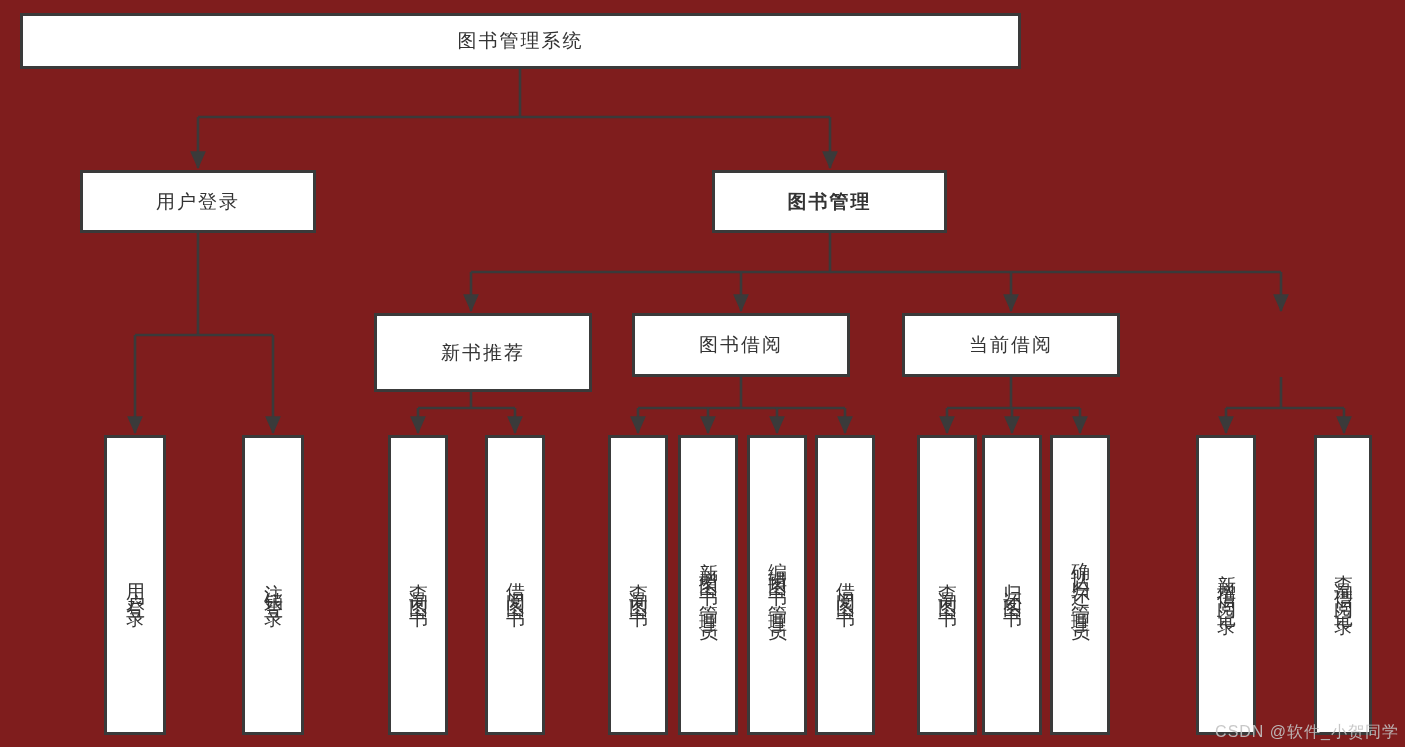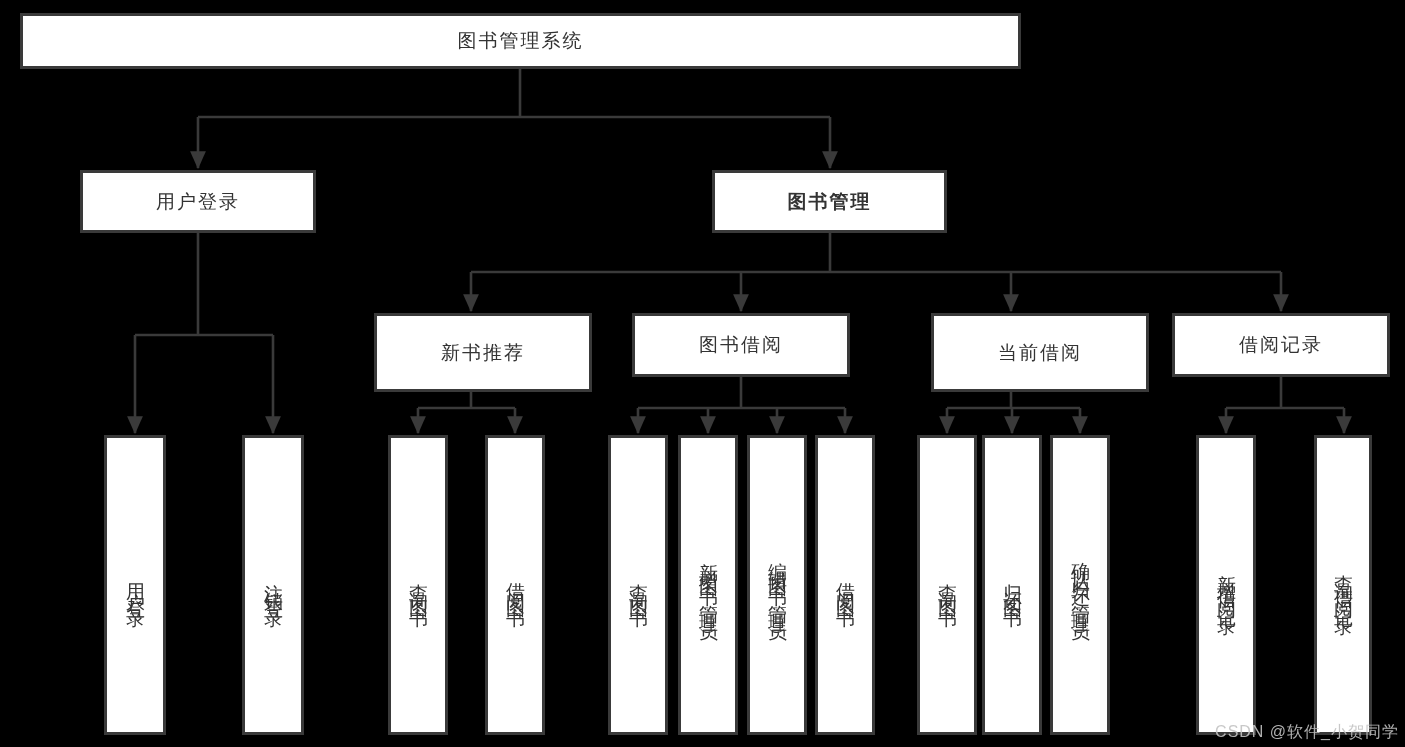--- a/index.html
+++ b/index.html
@@ -1,19 +1,19 @@
 <!DOCTYPE html>
 <html><head>
 <meta charset="utf-8">
 <style>
   html,body{margin:0;padding:0;background:#ffffff;}
   .canvas{
     position:relative;
     width:1405px;height:747px;
-    background:#000000;
+    background:#7f1d1d;
     font-family:"Liberation Sans","DejaVu Sans",sans-serif;
     color:#333333;
     overflow:hidden;
   }
   .connectors{position:absolute;left:0;top:0;z-index:1;}
   .box{
     position:absolute;
     box-sizing:border-box;
     border:3px solid #3a3a3a;
     background:#ffffff;
@@ -104,25 +104,22 @@
   <div class="box" style="left:712px;top:170px;width:235px;height:63px;font-weight:bold;">
     <span class="hlabel">图书管理</span>
   </div>
 
   <div class="box" style="left:374px;top:313px;width:218px;height:79px;">
     <span class="hlabel">新书推荐</span>
   </div>
   <div class="box" style="left:632px;top:313px;width:218px;height:64px;font-family:Liberation Serif, serif;">
     <span class="hlabel">图书借阅</span>
   </div>
-  <div class="box" style="left:902px;top:313px;width:218px;height:79px;margin-left:29px;">
+  <div class="box" style="left:902px;top:313px;width:218px;height:64px;">
     <span class="hlabel">当前借阅</span>
-  </div>
-  <div class="box" style="left:1172px;top:313px;width:218px;height:64px;">
-    <span class="hlabel">借阅记录</span>
   </div>
 
   <div class="box leaf" style="left:104px;top:435px;width:62px;height:300px;">
     <span class="vtext">用户登录</span>
   </div>
   <div class="box leaf" style="left:242px;top:435px;width:62px;height:300px;">
     <span class="vtext">注销登录</span>
   </div>
 
   <div class="box leaf" style="left:388px;top:435px;width:60px;height:300px;">

